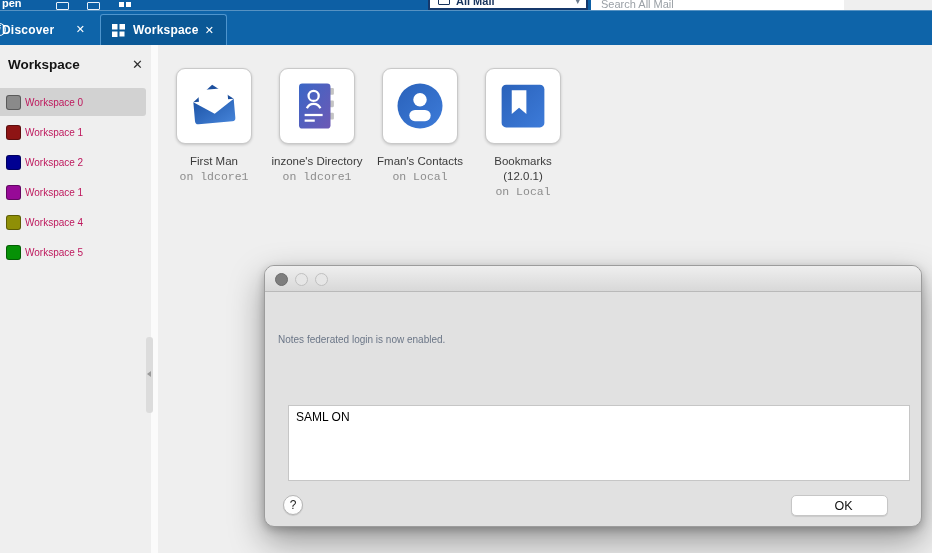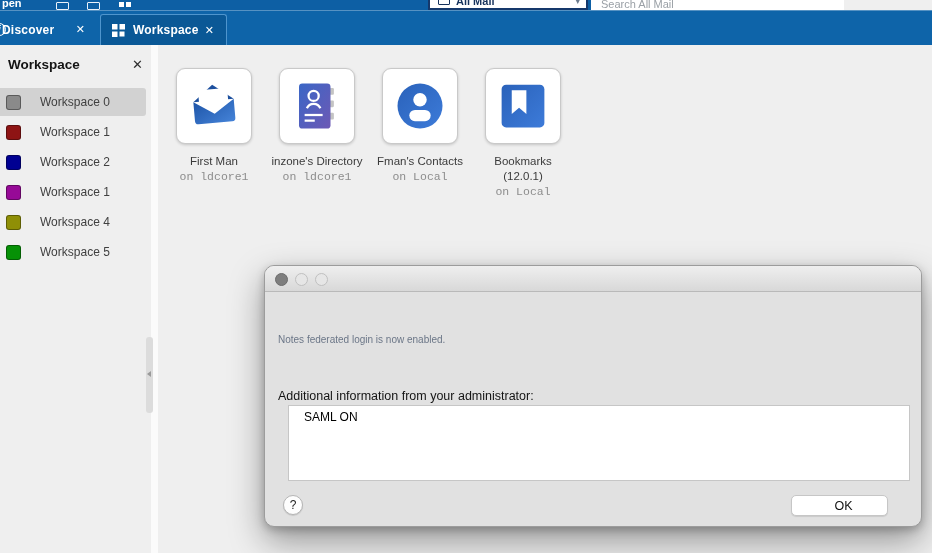--- a/index.html
+++ b/index.html
@@ -37,21 +37,21 @@
   .grid-ico { width:13px; height:13px; margin-right:8px; flex:0 0 auto; }
 
   
   #sidebar { left:0; top:45px; width:151px; height:508px; background:#efefef; }
   #sb-head { position:absolute; left:8px; top:12px; width:135px; display:flex; align-items:center; }
   #sb-title { font-size:13.5px; font-weight:bold; color:#141414; }
   #sb-close { margin-left:auto; font-size:13px; color:#2e2e2e; font-weight:bold; cursor:default; }
   .sb-item { position:absolute; left:0; width:146px; height:28px; display:flex; align-items:center; padding-left:6px; }
   .sb-item.selected { background:#d2d2d2; border-radius:0 3px 3px 0; }
   .swatch { width:15px; height:15px; border-radius:3px; border:1px solid rgba(0,0,0,.35); flex:0 0 auto; }
-  .sb-label { margin-left:19px; font-size:12px; color:#404040; }
+  .sb-label { margin-left:4px; font-size:10px; color:#be185d; }
 
   
   #splitter { left:151px; top:45px; width:7px; height:508px; background:#fbfbfb; }
   #split-thumb { position:absolute; left:-5px; top:292px; width:7px; height:76px; background:#dcdcdc; border-radius:3px; }
   #split-arrow { position:absolute; left:1px; top:34px; width:0; height:0;
                  border-top:3px solid transparent; border-bottom:3px solid transparent; border-right:4px solid #9a9a9a; }
 
   
   .tile { position:absolute; top:68px; width:76px; height:76px; background:#fff; border:1px solid #c9c9c9;
           border-radius:9px; box-shadow:0 1px 3px rgba(0,0,0,.18); display:flex; align-items:center; justify-content:center; }
@@ -66,21 +66,21 @@
   #dlg-titlebar { position:absolute; left:0; top:0; width:100%; height:26px; border-radius:9px 9px 0 0;
                   background:linear-gradient(#efefef,#d8d8d8); border-bottom:1px solid #b9b9b9; }
   .light { position:absolute; top:7px; width:13px; height:13px; border-radius:50%; }
   #light1 { left:10px; background:#7e7e7e; border:1px solid #6c6c6c; }
   #light2 { left:30px; background:#e6e6e6; border:1px solid #c0c0c0; }
   #light3 { left:50px; background:#e6e6e6; border:1px solid #c0c0c0; }
   #dlg-message { position:absolute; left:13px; top:68px; font-size:10px; color:#6b7687; }
   #dlg-admin-label { position:absolute; left:13px; top:123px; font-size:12.5px; color:#141414; }
   #dlg-textarea { position:absolute; left:23px; top:139px; width:622px; height:76px; background:#fff;
                   border:1px solid #c6c6c6; resize:none; font-family:"Liberation Sans","DejaVu Sans",sans-serif;
-                  font-size:12px; color:#000; padding:4px 15px; outline:none; }
+                  font-size:12px; color:#000; padding:4px 7px; outline:none; }
   #dlg-help { position:absolute; left:18px; top:229px; width:20px; height:20px; border-radius:50%; background:#fdfdfd;
               border:1px solid #b5b5b5; box-shadow:0 1px 1px rgba(0,0,0,.12); font-size:12px; color:#222;
               text-align:center; line-height:19px; cursor:default; }
   #dlg-ok { position:absolute; left:526px; top:229px; width:97px; height:21px; background:#fff; border:1px solid #c6c6c6;
             border-radius:5px; box-shadow:0 1px 1px rgba(0,0,0,.10); font-size:12.5px; color:#111; text-align:center;
             line-height:20px; cursor:default;padding-left:8px; }
 </style>
 </head>
 <body>
 
@@ -232,17 +232,16 @@
   <div class="tl-loc">on Local</div>
 </div>
 
 <div id="dialog" class="abs">
   <div id="dlg-titlebar">
     <span class="light" id="light1"></span>
     <span class="light" id="light2"></span>
     <span class="light" id="light3"></span>
   </div>
   <div id="dlg-message">Notes federated login is now enabled.</div>
-  <div id="dlg-admin-label">Additional information from your administrator:</div>
   <textarea id="dlg-textarea" spellcheck="false" style="">SAML ON</textarea>
   <div id="dlg-help">?</div>
   <div id="dlg-ok">OK</div>
 </div>
 
 </body></html>

